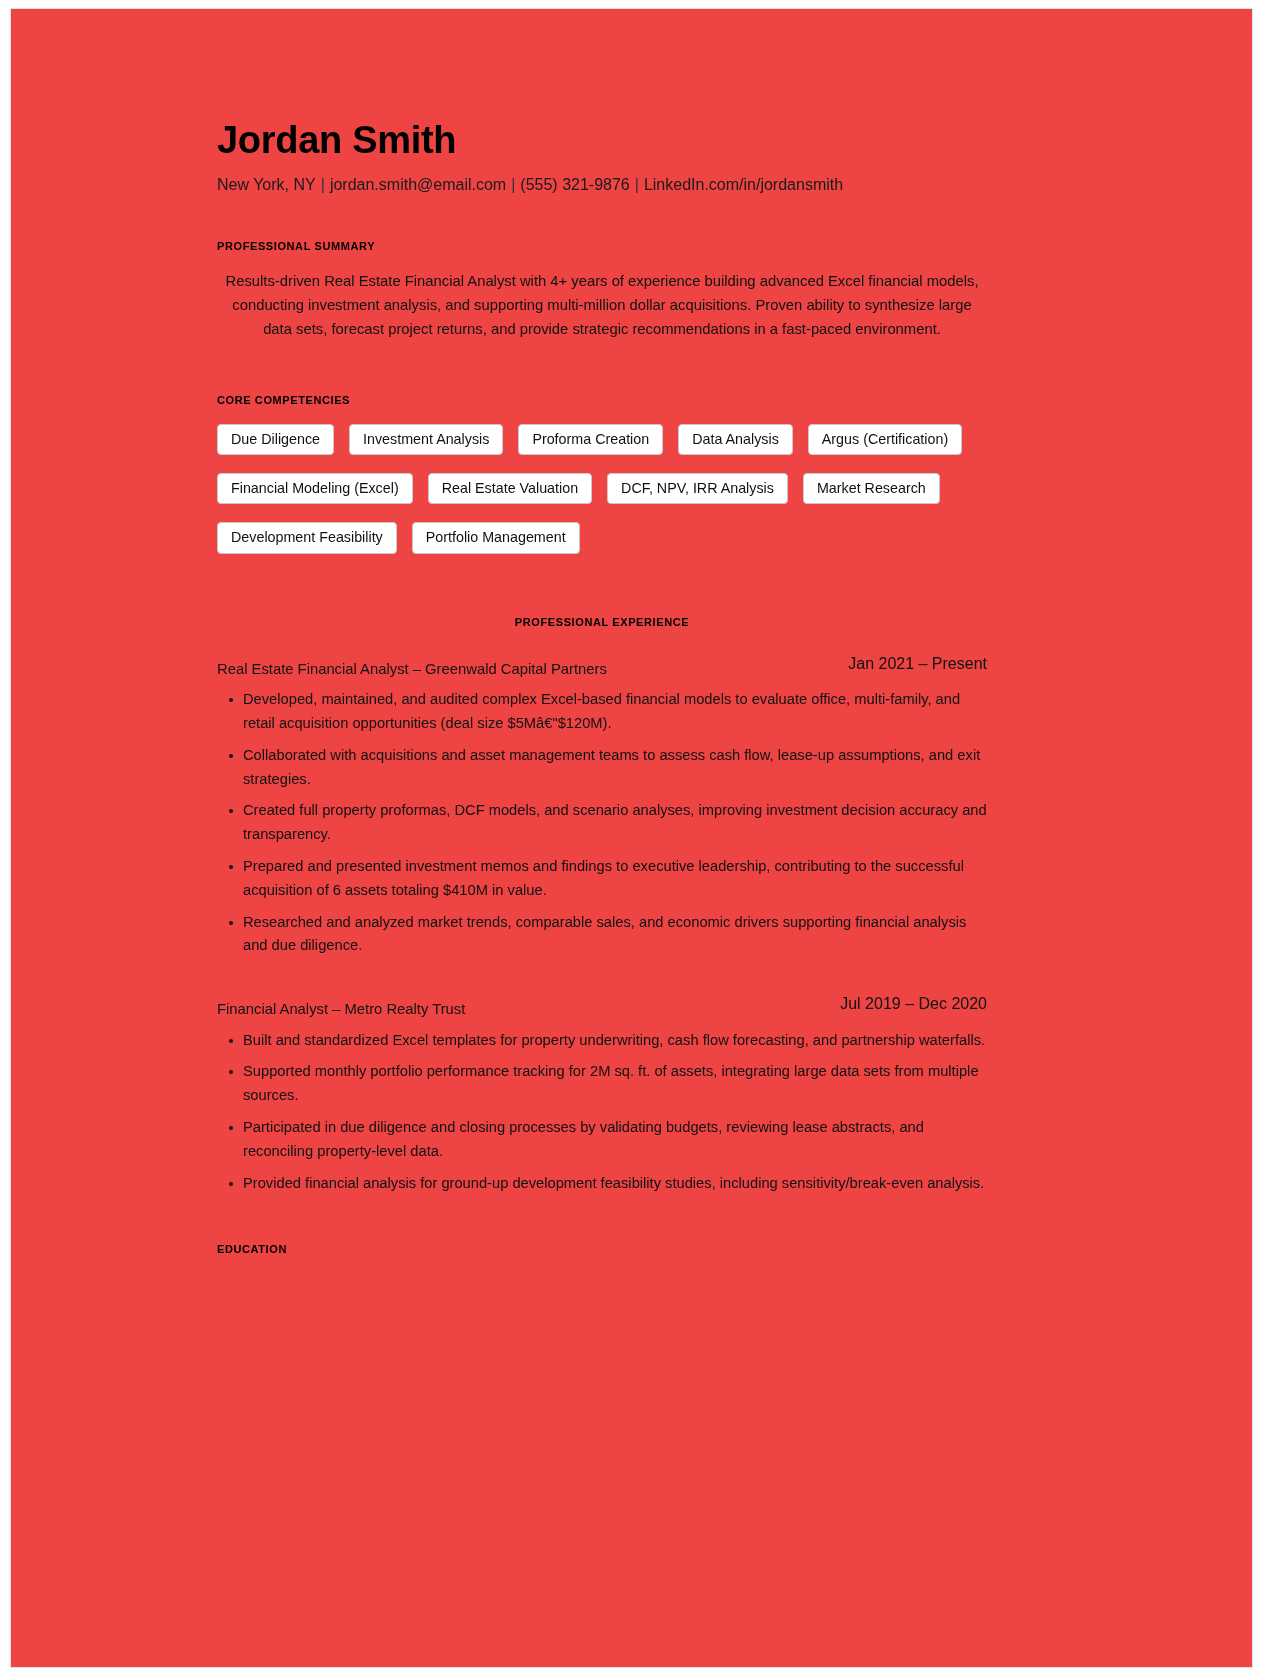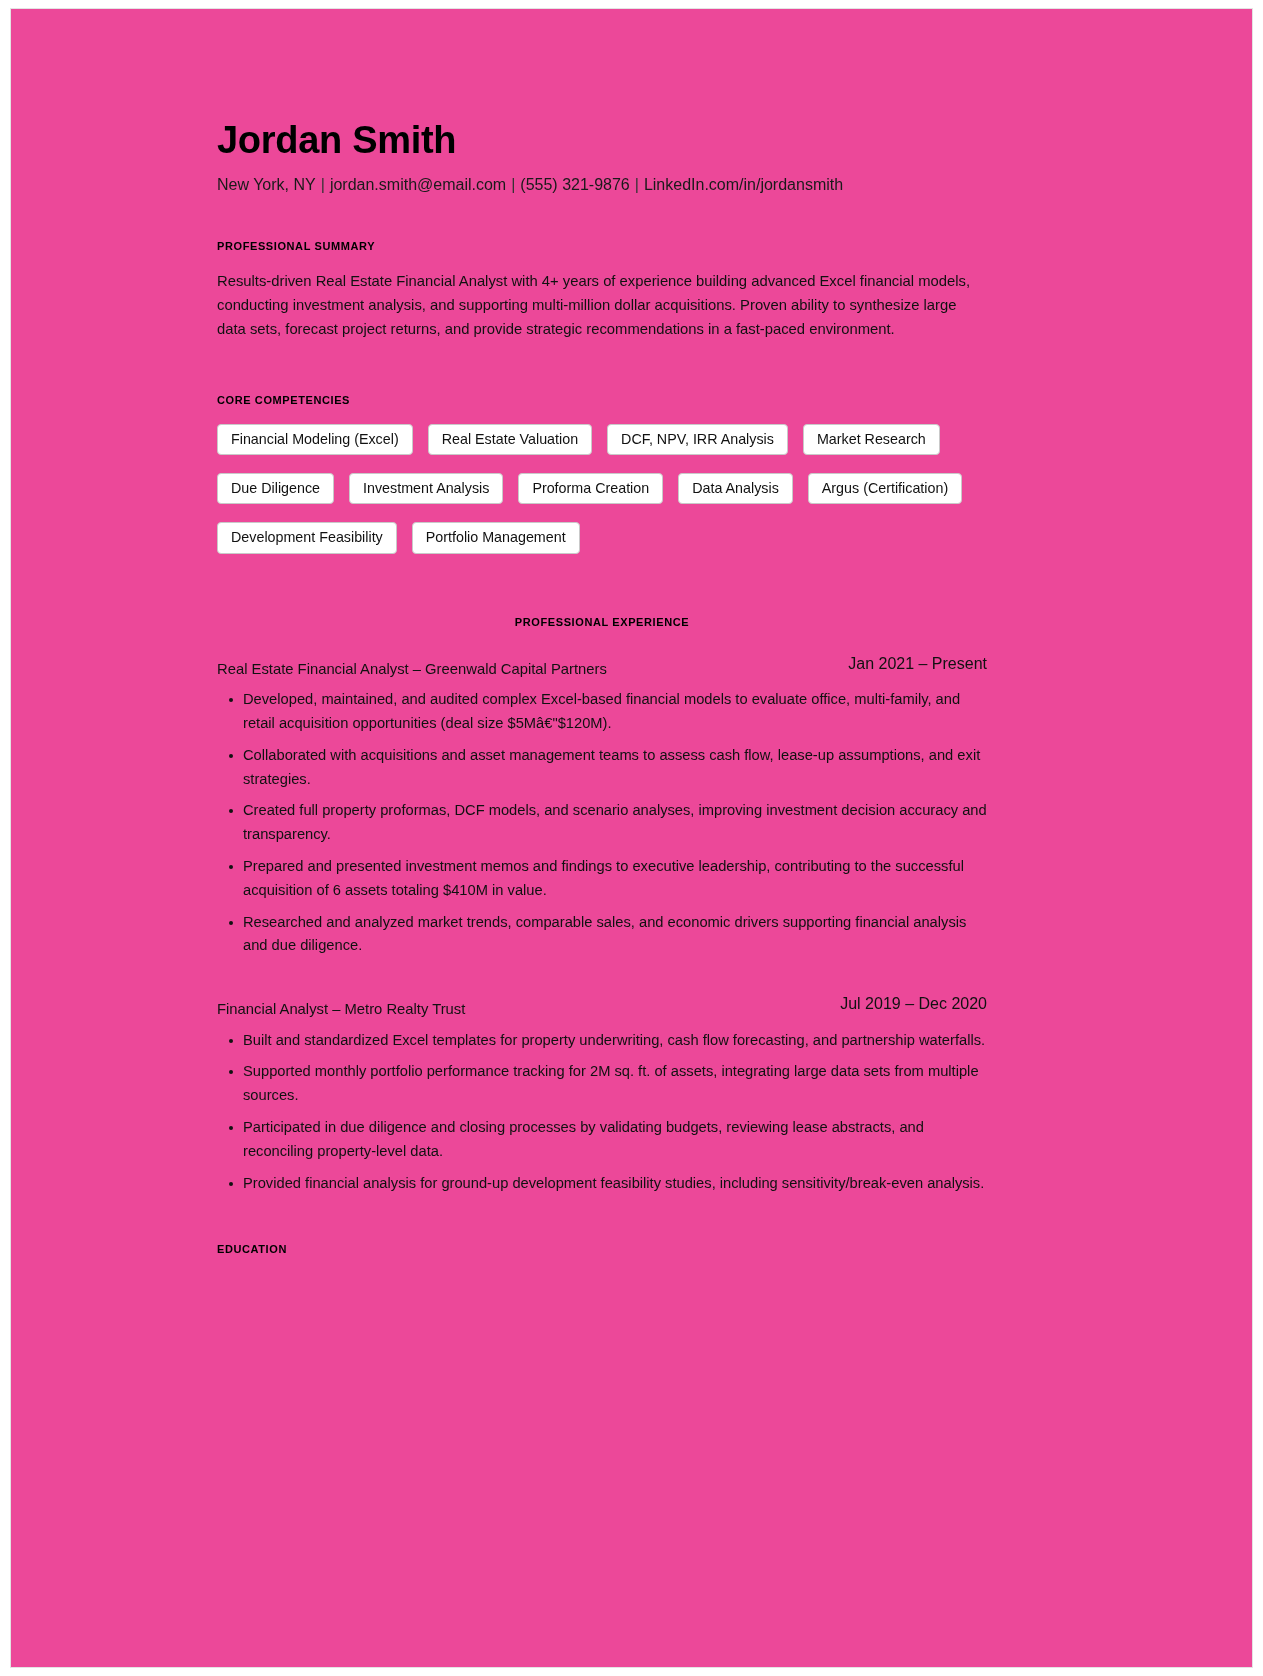--- a/index.html
+++ b/index.html
@@ -19,21 +19,21 @@
     margin: 0 auto;
     box-sizing: border-box;
     overflow: hidden;
   }
   .sheet {
     position: absolute;
     left: 10px;
     top: 8px;
     width: 1243px;
     height: 1660px;
-    background: #ec4899;
+    background: #ef4444;
     border: 1px solid #e3e3e3;
     box-sizing: border-box;
   }
   .content {
     position: absolute;
     left: 206px;
     top: 112px;
     width: 770px;
   }
 
@@ -72,21 +72,21 @@
   .sec-core    { margin-top: 52px; }
   .sec-exp     { margin-top: 62px; text-align: center; }
   .sec-edu     { margin-top: 48px; }
 
   
   .summary-body {
     margin-top: 18px;
     font-size: 14.8px;
     line-height: 1.62;
     color: #111;
-    text-align: left;
+    text-align: center;
     max-width: 772px;
   }
 
   
   .chips {
     margin-top: 18px;
     display: flex;
     flex-wrap: wrap;
     gap: 11px 15px;
     max-width: 760px;
@@ -165,32 +165,32 @@
       <div class="contact">
         <span>New York, NY</span><span class="sep">|</span><span>jordan.smith@email.com</span><span class="sep">|</span><span>(555) 321-9876</span><span class="sep">|</span><span>LinkedIn.com/in/jordansmith</span>
       </div>
 
       <div class="section-title sec-summary">PROFESSIONAL SUMMARY</div>
       <p class="summary-body">Results-driven Real Estate Financial Analyst with 4+ years of experience building advanced Excel financial models, conducting investment analysis, and supporting multi-million dollar acquisitions. Proven ability to synthesize large data sets, forecast project returns, and provide strategic recommendations in a fast-paced environment.</p>
 
       <div class="section-title sec-core">CORE COMPETENCIES</div>
 
       <div class="chips">
-        <span class="chip">Financial Modeling (Excel)</span>
-        <span class="chip">Real Estate Valuation</span>
-        <span class="chip">DCF, NPV, IRR Analysis</span>
-        <span class="chip">Market Research</span>
-      </div>
-
-      <div class="chips">
         <span class="chip">Due Diligence</span>
         <span class="chip">Investment Analysis</span>
         <span class="chip">Proforma Creation</span>
         <span class="chip">Data Analysis</span>
         <span class="chip">Argus (Certification)</span>
+      </div>
+
+      <div class="chips">
+        <span class="chip">Financial Modeling (Excel)</span>
+        <span class="chip">Real Estate Valuation</span>
+        <span class="chip">DCF, NPV, IRR Analysis</span>
+        <span class="chip">Market Research</span>
       </div>
 
       <div class="chips">
         <span class="chip">Development Feasibility</span>
         <span class="chip">Portfolio Management</span>
       </div>
 
       <div class="section-title sec-exp">PROFESSIONAL EXPERIENCE</div>
 
       <div class="job">

